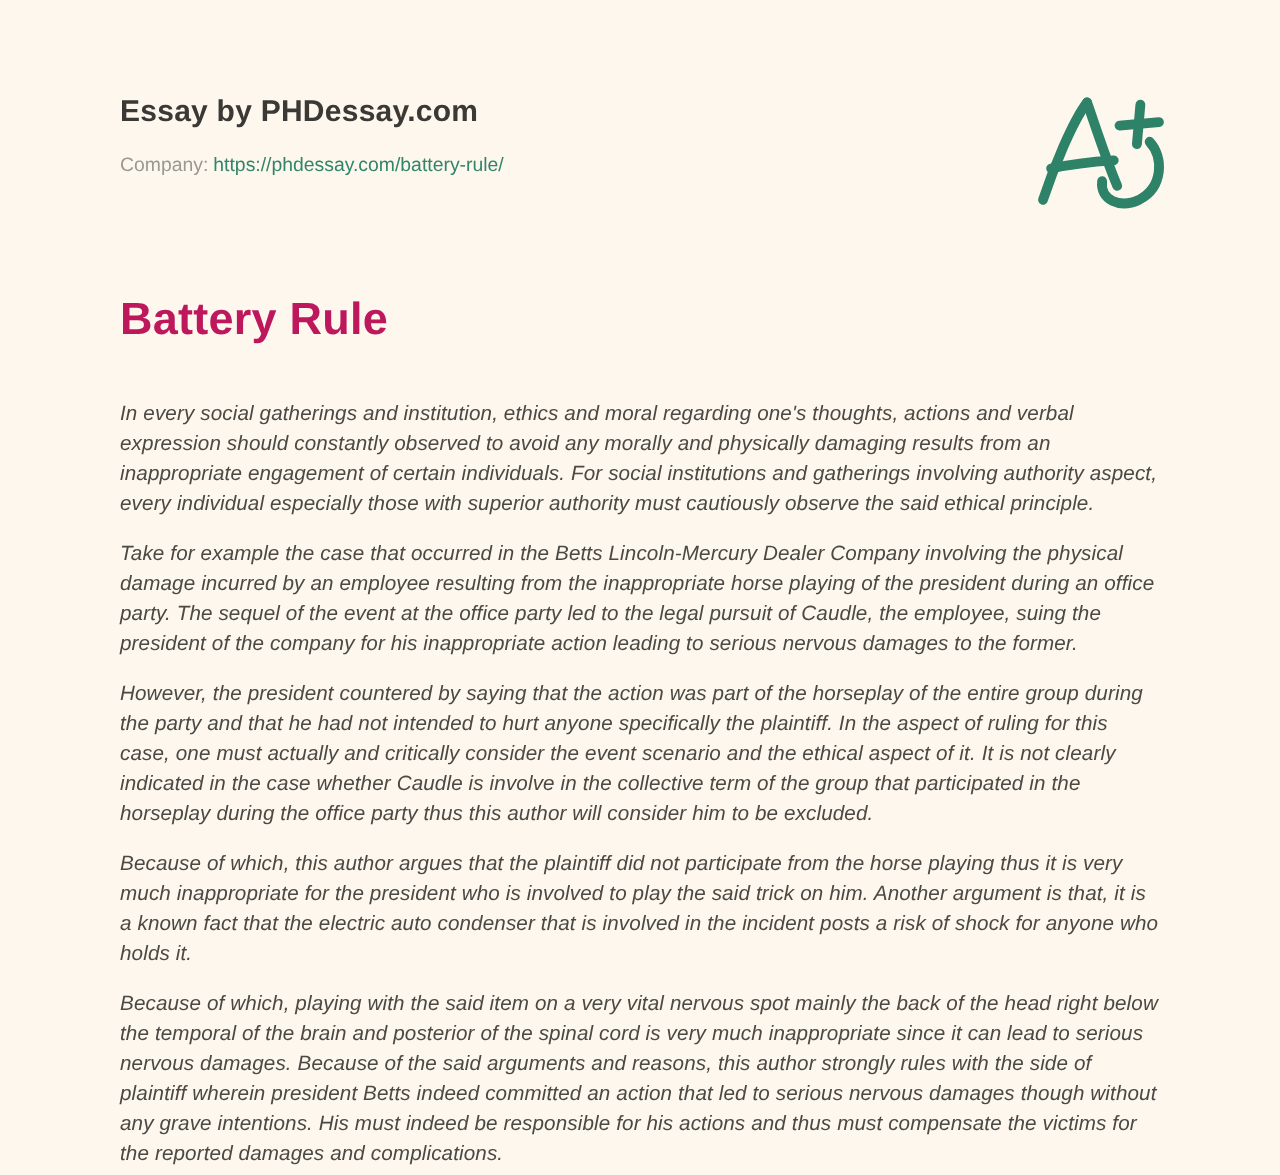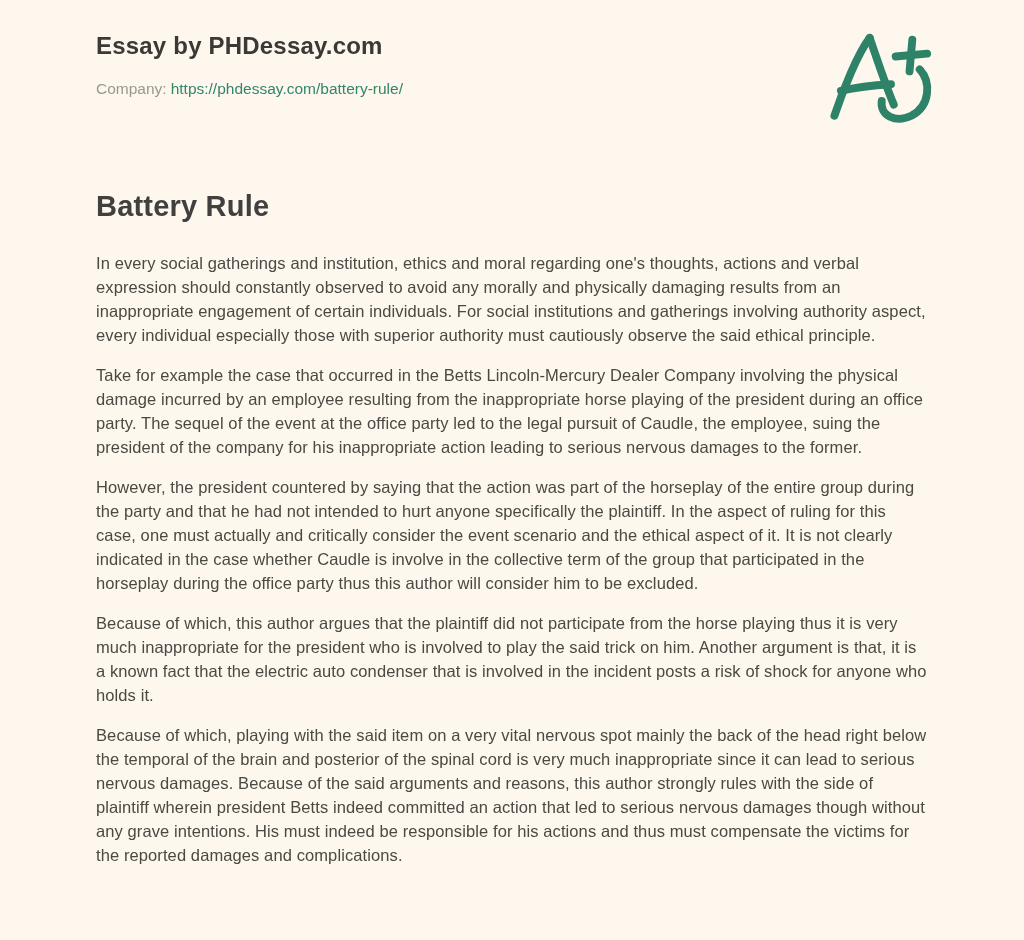--- a/index.html
+++ b/index.html
@@ -15,21 +15,21 @@
   .page {
     width: 1024px;
     height: 940px;
     background: #FDF7EE;
     overflow: hidden;
   }
 
   .content {
     width: 832px;
     margin: 0 auto;
-    padding-top: 30px;
+    padding-top: 74px;
   }
 
   .header-row {
     display: flex;
     justify-content: space-between;
     align-items: flex-start;
   }
 
   .header-left { padding-top: 2px; }
 
@@ -55,28 +55,29 @@
   .logo {
     width: 112px;
     height: 102px;
     margin-right: -6px;
     margin-top: -6px;
     flex: 0 0 auto;
   }
 
   .essay-title {
     margin-top: 64px;
-    font-size: 29px;
+    font-size: 36px;
     font-weight: 700;
-    color: #404040;
+    color: #be185d;
     letter-spacing: 0.2px;
   }
 
   .essay-body {
-    margin-top: 28px;
+    margin-top: 43px;
+    font-style: italic;
   }
 
   .essay-body p {
     font-size: 16.5px;
     line-height: 24px;
     color: #4A4943;
     margin-bottom: 16px;
     letter-spacing: 0.1px;
   }
 </style>

